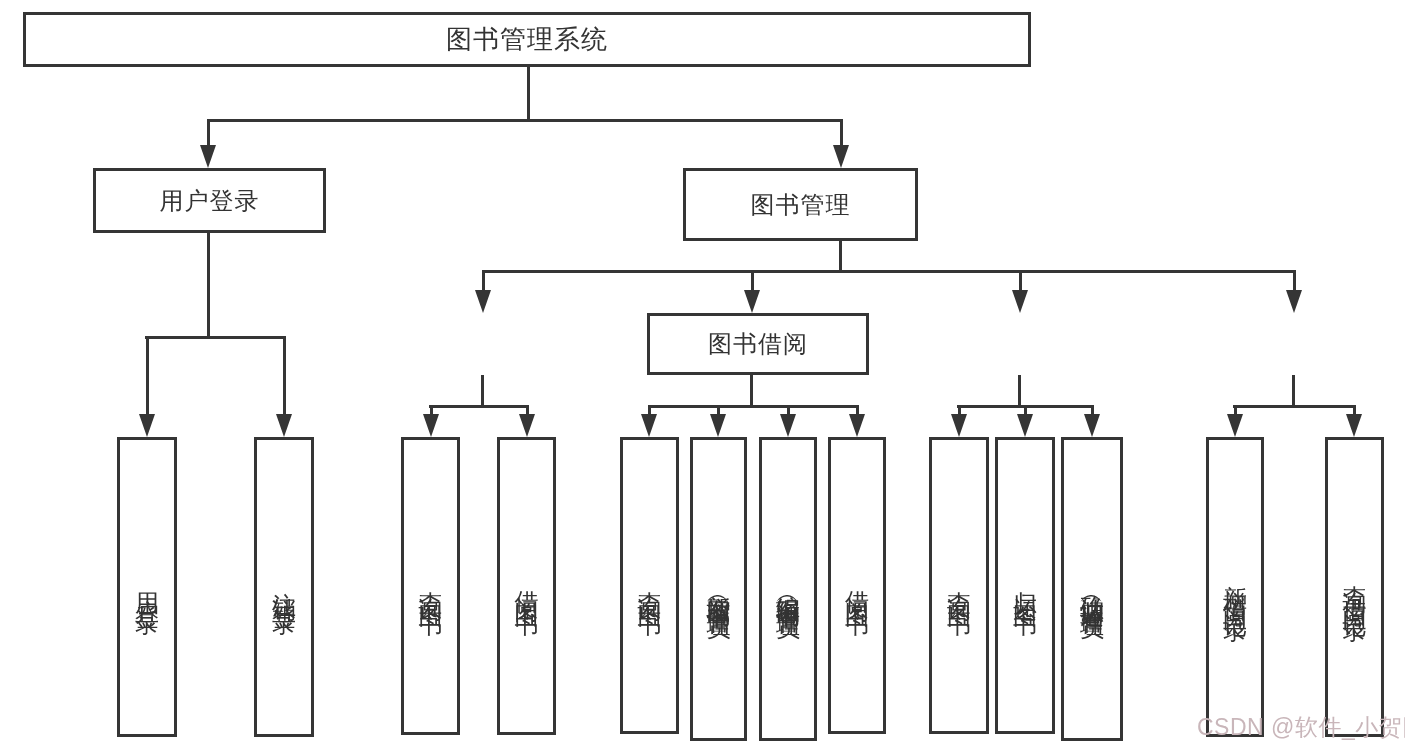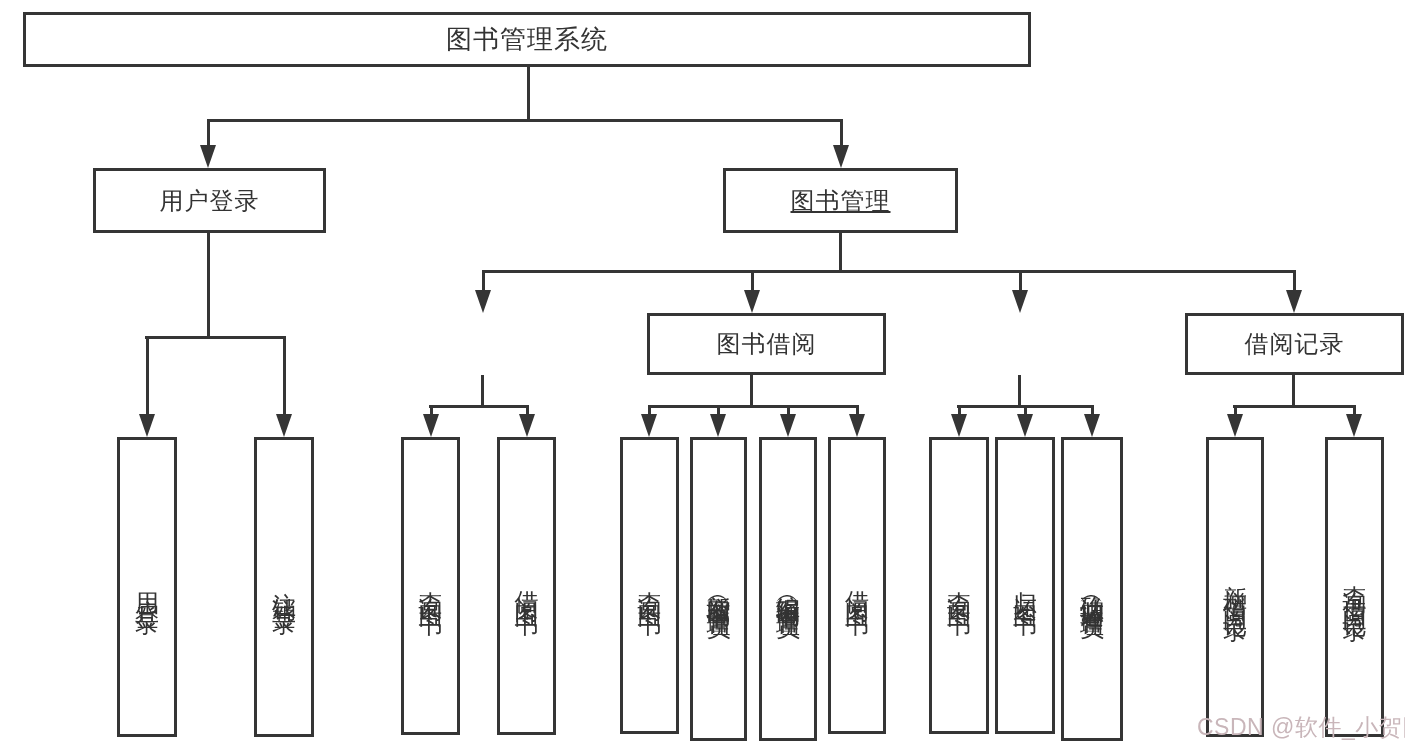--- a/index.html
+++ b/index.html
@@ -139,29 +139,26 @@
       <div class="ahead" style="left: 1335px; top: 414px;"></div>
     </div>
 
   <div class="hbox root" style="left:12px; top:12px; width:1008px; height:55px;">
     <span>图书管理系统</span>
   </div>
 
   <div class="hbox" style="left:82px; top:168px; width:233px; height:65px;">
     <span>用户登录</span>
   </div>
-  <div class="hbox" style="left:712px; top:168px; width:235px; height:65px;text-decoration:underline;">
+  <div class="hbox" style="left:672px; top:168px; width:235px; height:73px;">
     <span>图书管理</span>
   </div>
 
-  <div class="hbox" style="left:636px; top:313px; width:239px; height:62px;">
+  <div class="hbox" style="left:636px; top:313px; width:222px; height:62px;">
     <span>图书借阅</span>
-  </div>
-  <div class="hbox" style="left:1174px; top:313px; width:219px; height:62px;">
-    <span>借阅记录</span>
   </div>
 
   <div class="vbox" style="left:106px; top:437px; width:60px; height:300px;">
     <span class="vtext">用户登录</span>
   </div>
   <div class="vbox" style="left:243px; top:437px; width:60px; height:300px;">
     <span class="vtext">注销登录</span>
   </div>
 
   <div class="vbox" style="left:390px; top:437px; width:59px; height:298px;">

